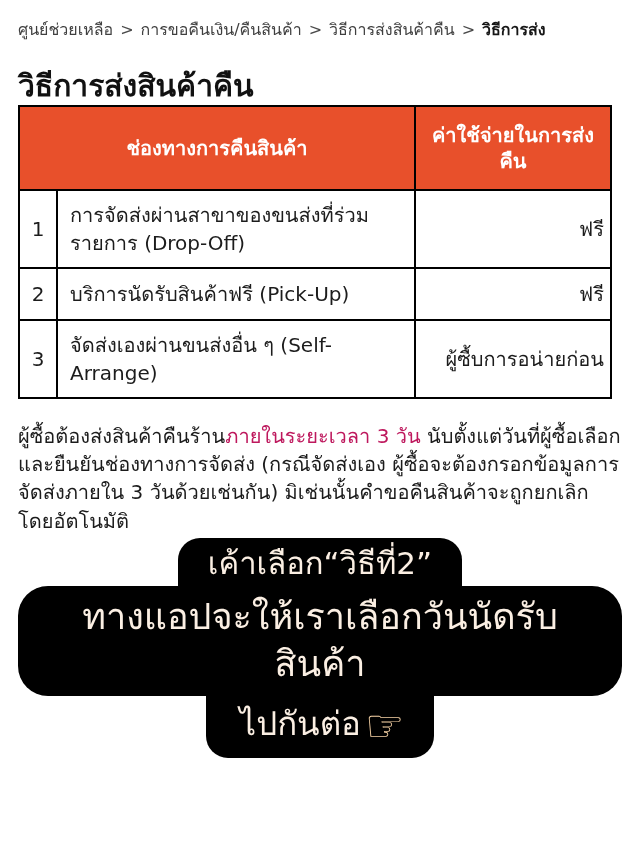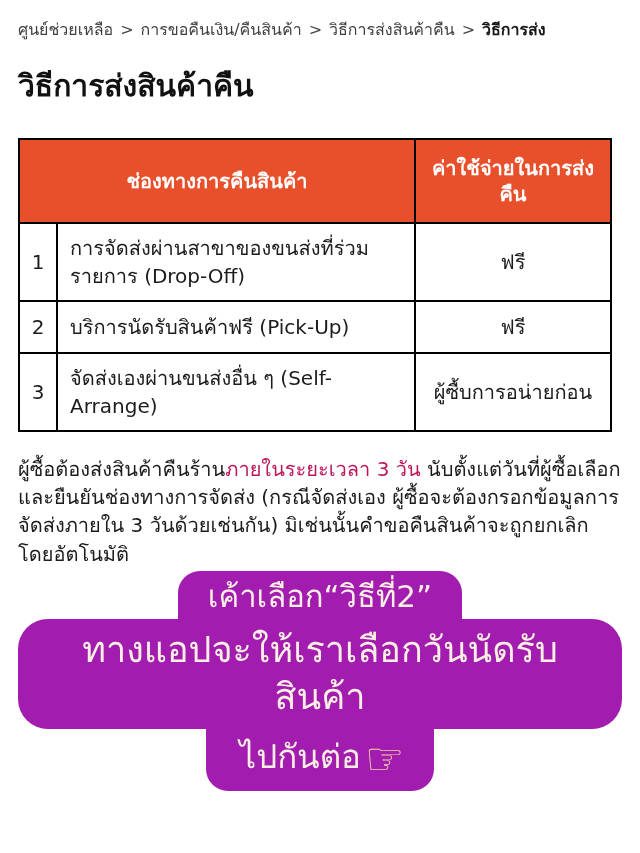--- a/index.html
+++ b/index.html
@@ -43,21 +43,20 @@
     font-size: 20px;
     line-height: 1.42;
     margin: 21px 0 0 0;
     color: #1c1c1c;
   }
   p.note { margin-top: 23px; }
   .hl { color: #be185d; }
   
   table.return-table {
     border-collapse: collapse;
-    margin-top: 33px;
     width: 490px;
     table-layout: fixed;
   }
   .return-table th, .return-table td {
     border: 2px solid #000000;
     font-size: 20px;
   }
   .return-table thead th {
     background: #e8502b;
     color: #ffffff;
@@ -67,33 +66,33 @@
     vertical-align: middle;
     padding: 4px 14px;
     line-height: 1.3;
   }
   .col-no   { width: 38px;  }
   .col-ch   { width: 358px; }
   .col-cost { width: 196px; }
   .return-table td { vertical-align: middle; background: #ffffff; }
   .return-table td.no   { text-align: center; padding: 0; }
   .return-table td.channel { text-align: left; padding: 10px 12px; line-height: 1.4; }
-  .return-table td.cost { text-align: center; padding: 8px 6px; line-height: 1.3; }
+  .return-table td.cost { text-align: right; padding: 8px 6px; line-height: 1.3; }
   tr.r1 { height: 74px; }
   tr.r2 { height: 52px; }
   tr.r3 { height: 46px; }
   
   .annotation {
     display: flex;
     flex-direction: column;
     align-items: center;
     margin-top: 3px;
   }
   .bubble {
-    background: #a21caf;
+    background: #000000;
     color: #fbefe3;
     text-align: center;
     box-sizing: border-box;
     line-height: 1.3;
   }
   .bubble.b1 {
     font-size: 31px;
     padding: 5px 30px 3px 30px;
     border-radius: 22px 22px 0 0;
   }

